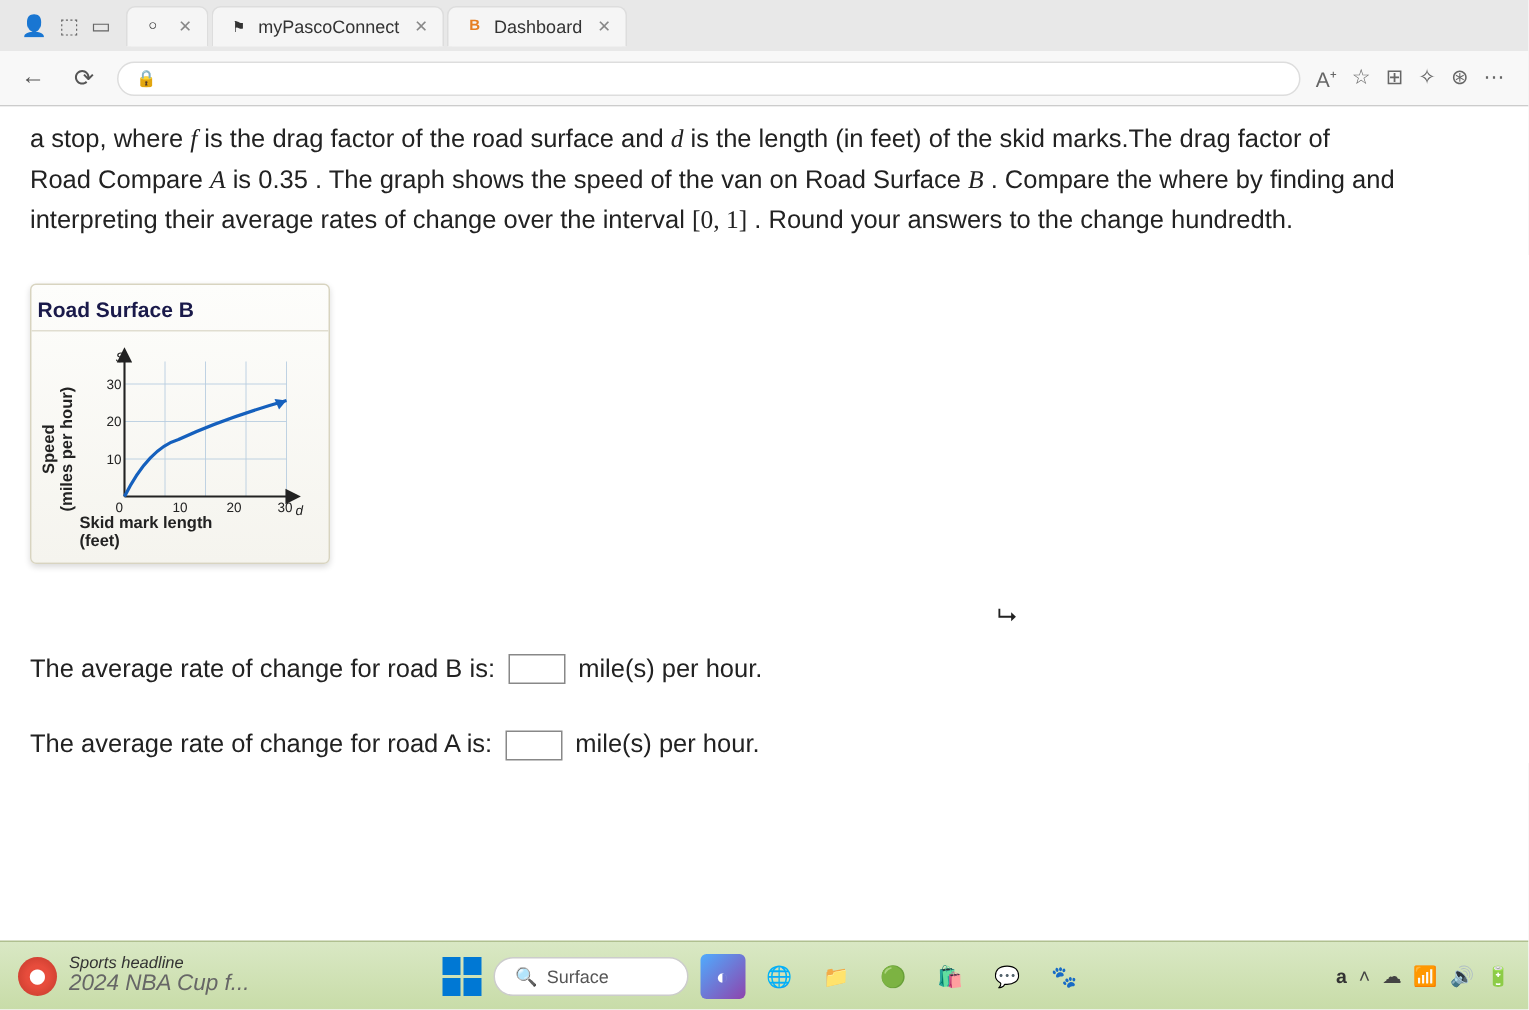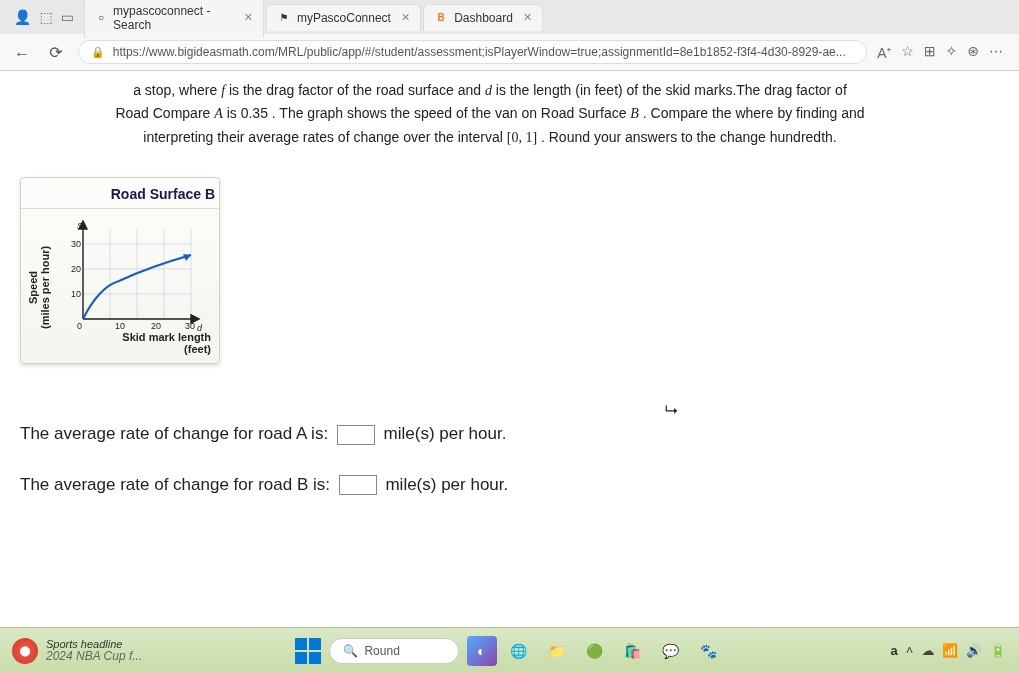--- a/index.html
+++ b/index.html
@@ -14,82 +14,80 @@
   .tab .favicon { width: 14px; height: 14px; display: inline-flex; align-items: center; justify-content: center; font-size: 10px; }
   
   .addr-bar { display: flex; align-items: center; height: 36px; padding: 4px 10px; gap: 10px; background: #f8f8f8; }
   .nav-btn { width: 24px; height: 24px; display: flex; align-items: center; justify-content: center; color: #555; font-size: 16px; }
   .url-box { flex: 1; display: flex; align-items: center; gap: 8px; background: #fff; border: 1px solid #ddd; border-radius: 14px; padding: 4px 12px; font-size: 12px; color: #555; }
   .url-box .lock { font-size: 11px; }
   .right-icons { display: flex; gap: 10px; color: #666; font-size: 14px; padding-right: 6px; }
   
   .content { background: #fff; padding: 8px 20px 20px 20px; height: 560px; position: relative; overflow: hidden; transform-origin: top left; }
   
-  .problem-text { font-family: 'Times New Roman', serif; font-size: 14px; line-height: 1.6; color: #222; max-width: 940px; text-align: center; }
+  .problem-text { font-family: 'Times New Roman', serif; font-size: 17px; line-height: 1.6; color: #222; max-width: 940px; }
   .problem-text .var { font-style: italic; font-family: 'Times New Roman', serif; }
   
   .chart-card { margin-top: 28px; width: 200px; background: linear-gradient(#fdfdfb, #f5f4ee); border: 1px solid #d8d4c0; border-radius: 4px; box-shadow: 0 2px 4px rgba(0,0,0,0.15); padding: 0; }
-  .chart-title-bar { text-align: right; font-weight: bold; font-size: 14px; padding: 8px 4px 6px; color: #1a1a4a; border-bottom: 1px solid #e0ddd0; }
+  .chart-title-bar { text-align: left; font-weight: bold; font-size: 14px; padding: 8px 4px 6px; color: #1a1a4a; border-bottom: 1px solid #e0ddd0; }
   .chart-body { padding: 10px 8px 8px 4px; display: flex; }
   .y-label { writing-mode: vertical-rl; transform: rotate(180deg); font-size: 11px; font-weight: bold; text-align: center; padding: 0 2px; color: #222; }
   .plot-wrap { flex: 1; }
   .plot-area { position: relative; width: 140px; height: 110px; margin-left: 6px; }
   .plot-area svg { display: block; }
-  .x-label { font-size: 11px; font-weight: bold; text-align: right; margin-top: 2px; color: #222; }
+  .x-label { font-size: 11px; font-weight: bold; text-align: left; margin-top: 2px; color: #222; }
   
   .answers { margin-top: 60px; font-family: 'Times New Roman', serif; font-size: 17px; color: #222; }
   .answer-row { margin: 30px 0; }
   .answer-box { display: inline-block; width: 38px; height: 20px; border: 1px solid #888; background: #fff; vertical-align: middle; margin: 0 4px; }
   
   .cursor { position: absolute; left: 665px; top: 330px; font-size: 16px; color: #222; }
   
   .taskbar { position: absolute; bottom: 0; left: 0; right: 0; height: 46px; background: linear-gradient(#d9e8c4, #c8dca8); display: flex; align-items: center; padding: 0 12px; gap: 10px; border-top: 1px solid #b0c090; }
   .tb-left { display: flex; align-items: center; gap: 8px; font-size: 11px; color: #333; }
   .tb-widget-icon { width: 26px; height: 26px; background: radial-gradient(circle, #e74c3c 40%, #c0392b); border-radius: 50%; display: flex; align-items: center; justify-content: center; color: #fff; font-size: 10px; }
   .tb-text { line-height: 1.1; font-style: italic; }
-  .tb-text .sub { color: #666; font-size: 12px; }
+  .tb-text .sub { color: #666; font-size: 15px; }
   .tb-center { position: absolute; left: 50%; transform: translateX(-50%); display: flex; align-items: center; gap: 8px; }
   .search-pill { display: flex; align-items: center; gap: 6px; background: #fff; border-radius: 16px; padding: 5px 14px; font-size: 12px; color: #555; border: 1px solid #ccc; min-width: 130px; }
   .tb-app { width: 30px; height: 30px; border-radius: 4px; display: flex; align-items: center; justify-content: center; font-size: 14px; }
   .tb-right { margin-left: auto; display: flex; align-items: center; gap: 8px; font-size: 13px; color: #444; }
   .win-icon { width: 26px; height: 26px; display: grid; grid-template-columns: 1fr 1fr; grid-template-rows: 1fr 1fr; gap: 2px; }
   .win-icon div { background: #0078d4; }
 </style>
 </head>
 <body>
 
 <div class="browser-chrome">
   <div class="tab-bar">
     <div class="tab-left-icons">
       <span>👤</span>
       <span>⬚</span>
       <span>▭</span>
     </div>
     <div class="tab">
       <span class="favicon">○</span>
-      <span>mypascoconnect - Search</span>
       <span class="close">✕</span>
     </div>
     <div class="tab">
       <span class="favicon">⚑</span>
       <span>myPascoConnect</span>
       <span class="close">✕</span>
     </div>
     <div class="tab">
       <span class="favicon" style="color:#e67e22;font-weight:bold">B</span>
       <span>Dashboard</span>
       <span class="close">✕</span>
     </div>
   </div>
   <div class="addr-bar">
     <div class="nav-btn">←</div>
     <div class="nav-btn">⟳</div>
     <div class="url-box">
       <span class="lock">🔒</span>
-      <span>https://www.bigideasmath.com/MRL/public/app/#/student/assessment;isPlayerWindow=true;assignmentId=8e1b1852-f3f4-4d30-8929-ae...</span>
     </div>
     <div class="right-icons">
       <span>A⁺</span>
       <span>☆</span>
       <span>⊞</span>
       <span>✧</span>
       <span>⊛</span>
       <span>⋯</span>
     </div>
   </div>
@@ -147,26 +145,26 @@
         </div>
         <div class="x-label">Skid mark length<br>(feet)</div>
       </div>
     </div>
   </div>
 
   <div class="cursor">⮡</div>
 
   <div class="answers">
     <div class="answer-row">
-      <span>The average rate of change for road </span><span class="var">A</span><span> is: </span>
+      <span>The average rate of change for road </span><span class="var">B</span><span> is: </span>
       <span class="answer-box"></span>
       <span> mile(s) per hour.</span>
     </div>
     <div class="answer-row">
-      <span>The average rate of change for road </span><span class="var">B</span><span> is: </span>
+      <span>The average rate of change for road </span><span class="var">A</span><span> is: </span>
       <span class="answer-box"></span>
       <span> mile(s) per hour.</span>
     </div>
   </div>
 </div>
 
 <div class="taskbar">
   <div class="tb-left">
     <div class="tb-widget-icon">⬤</div>
     <div class="tb-text">
@@ -176,21 +174,21 @@
   </div>
   <div class="tb-center">
     <div class="win-icon">
         <div></div>
         <div></div>
         <div></div>
         <div></div>
       </div>
     <div class="search-pill">
       <span>🔍</span>
-      <span>Round</span>
+      <span>Surface</span>
     </div>
     <div class="tb-app" style="background:linear-gradient(135deg,#4facfe,#8e44ad);color:#fff">◐</div>
     <div class="tb-app">🌐</div>
     <div class="tb-app">📁</div>
     <div class="tb-app">🟢</div>
     <div class="tb-app">🛍️</div>
     <div class="tb-app">💬</div>
     <div class="tb-app">🐾</div>
   </div>
   <div class="tb-right">

